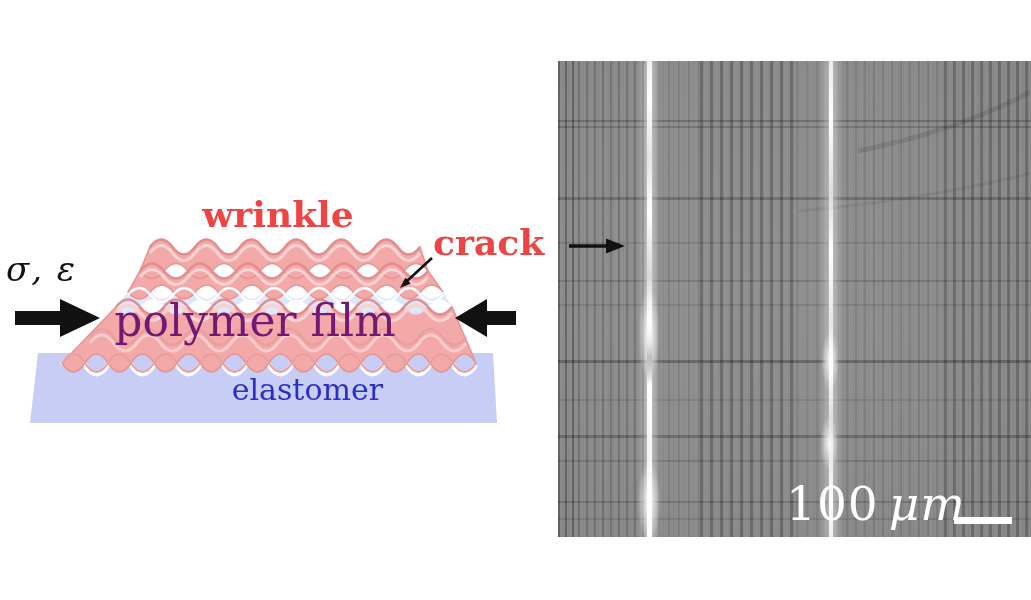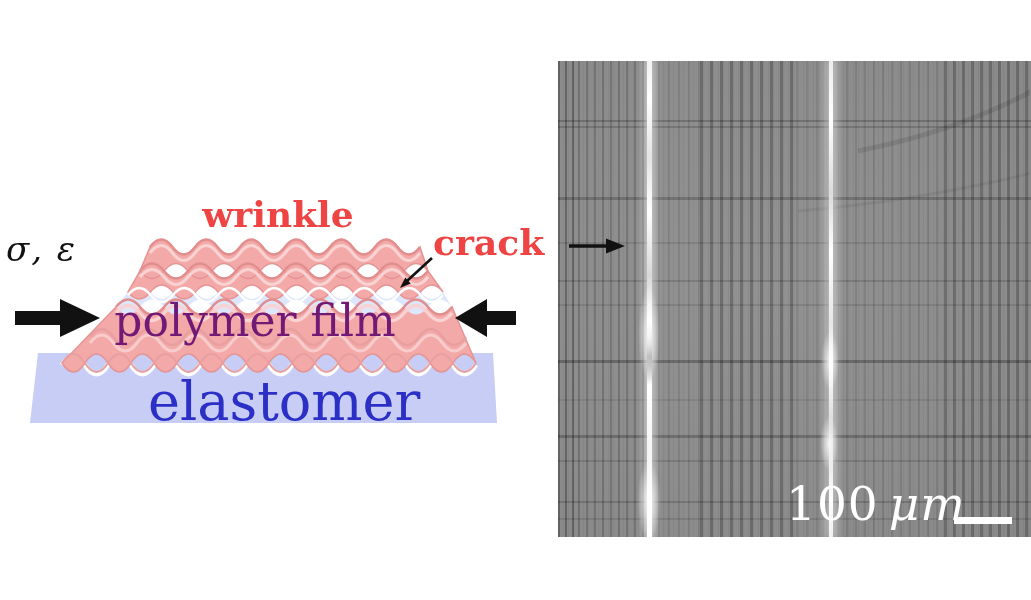--- a/index.html
+++ b/index.html
@@ -6,26 +6,26 @@
   body{width:1031px;height:600px;background:#ffffff;overflow:hidden;
        font-family:"DejaVu Serif", serif;}
   #fig{position:relative;width:1031px;height:600px;background:#fff;}
 
   
   .lbl{position:absolute;line-height:1;white-space:nowrap;
        font-family:"DejaVu Serif", serif;}
   #lbl-wrinkle{left:190px;top:196px;width:176px;text-align:center;
        font-size:36px;font-weight:bold;color:#ef4444;}
   #lbl-crack{left:433px;top:224px;font-size:36px;font-weight:bold;color:#ef4444;}
-  #lbl-sigma{left:6px;top:232px;font-size:34px;font-style:italic;color:#111;
+  #lbl-sigma{left:6px;top:252px;font-size:34px;font-style:italic;color:#111;
        letter-spacing:2px;}
   #lbl-film{left:105px;top:299px;width:300px;text-align:center;
        font-size:44px;color:#701a75;}
-  #lbl-elast{left:148px;top:375px;width:235px;text-align:left;
-       font-size:54px;color:#2b2fc5;}
+  #lbl-elast{left:148px;top:375px;width:235px;text-align:right;
+       font-size:30px;color:#2b2fc5;}
 
   
   #schematic{position:absolute;left:0;top:195px;width:530px;height:240px;}
 
   
   #micrograph{position:absolute;left:558px;top:61px;width:500px;height:476px;
       overflow:hidden;
       background:radial-gradient(circle at 40% 45%, #929292 0%, #8d8d8d 55%, #878787 100%);}
   .band{position:absolute;top:0;bottom:0;}
   #tex{left:0;right:0;background:repeating-linear-gradient(90deg,

